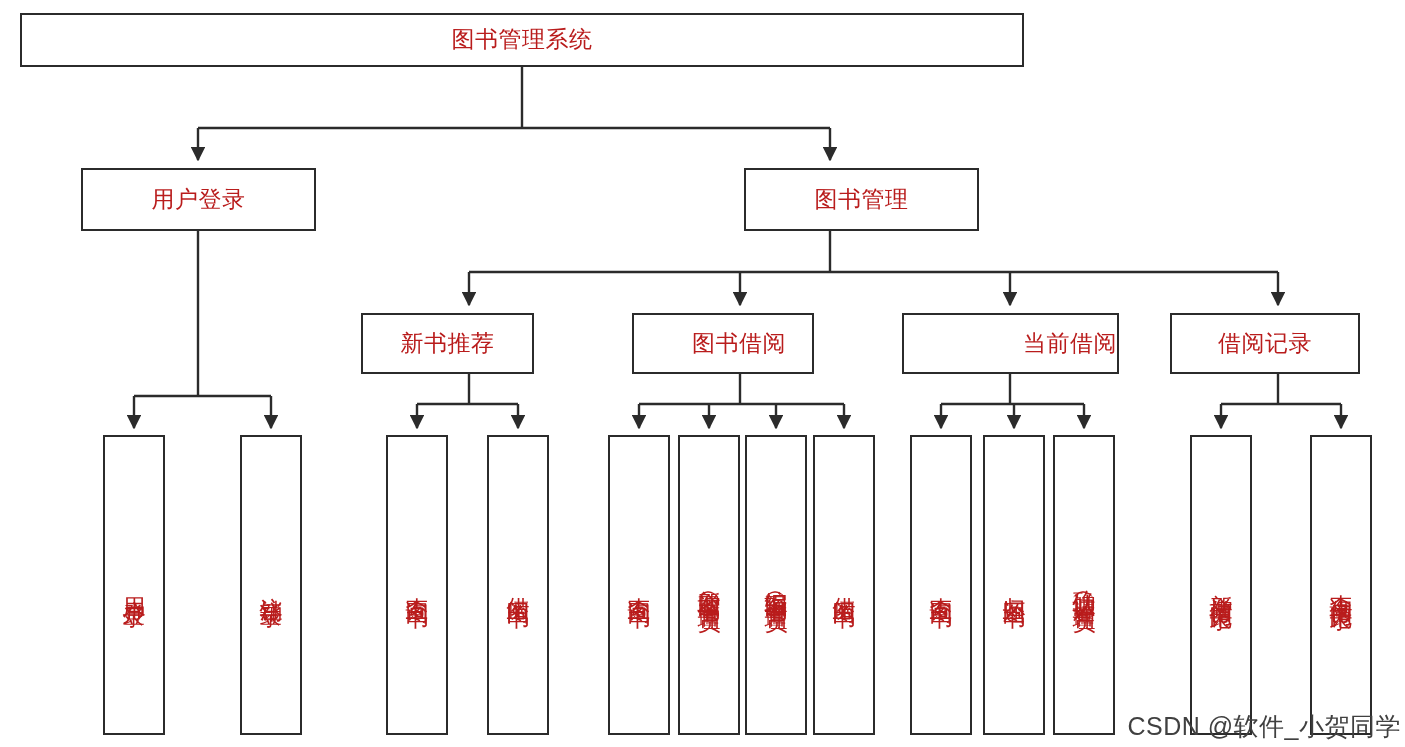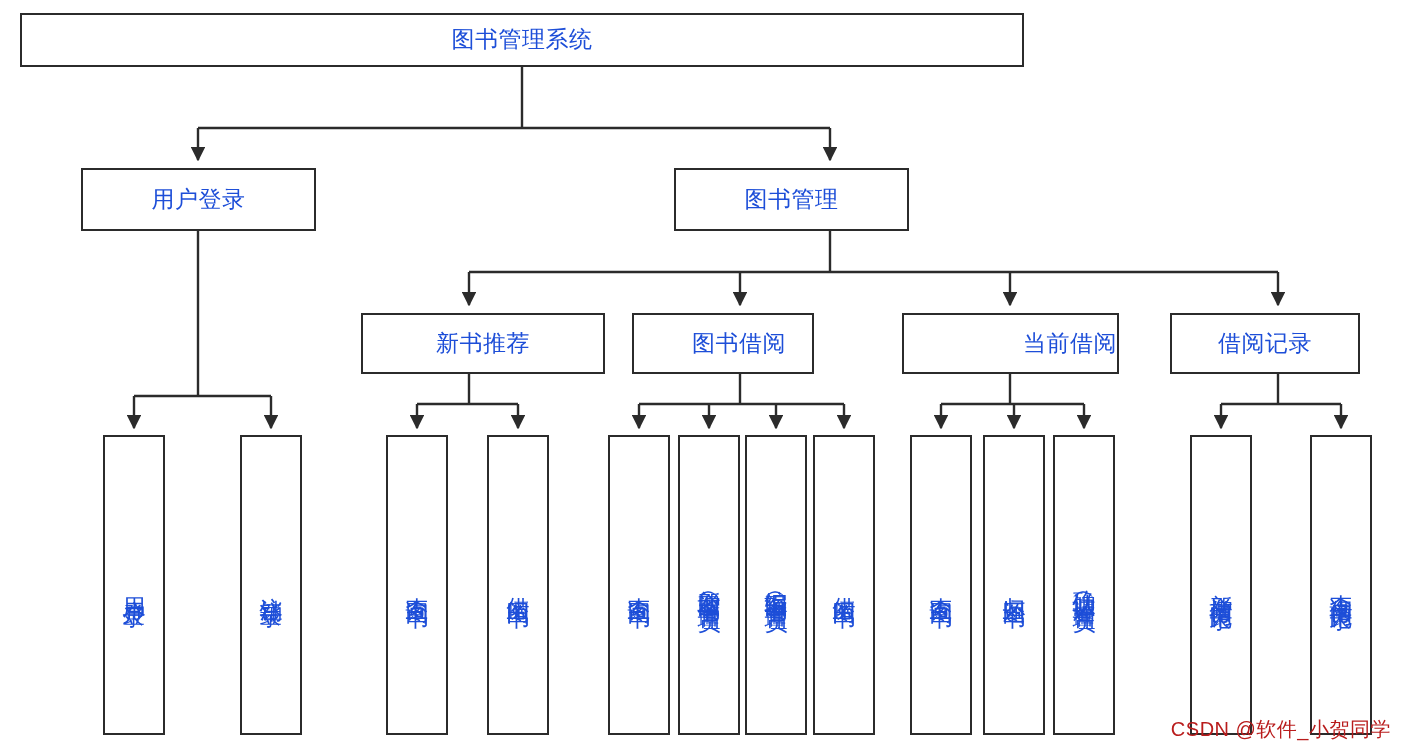--- a/index.html
+++ b/index.html
@@ -26,21 +26,21 @@
     pointer-events: none;
   }
   .node {
     position: absolute;
     box-sizing: border-box;
     background: #ffffff;
     border: 2px solid #2b2b2b;
     display: flex;
     align-items: center;
     justify-content: center;
-    color: #1d4ed8;
+    color: #b91c1c;
     z-index: 2;
   }
   .node.h {
     font-size: 23px;
     letter-spacing: 0.5px;
     line-height: 1.2;
   }
   .node.v {
     font-size: 23px;
     writing-mode: vertical-rl;
@@ -51,24 +51,24 @@
     align-items: center;
     justify-content: center;
     white-space: nowrap;
   }
   .node.v .vlabel {
     writing-mode: vertical-rl;
     text-orientation: upright;
   }
   .watermark {
     position: absolute;
-    right: 14px;
+    right: 4px;
     bottom: 4px;
-    font-size: 20px;
-    color: #b91c1c;
+    font-size: 25px;
+    color: #404040;
     letter-spacing: 0.5px;
     z-index: 5;
     white-space: nowrap;
   }
 </style>
 </head>
 <body>
 
 <div id="canvas">
 
@@ -122,25 +122,25 @@
     </g>
   </svg>
 
   <div class="node h" id="node-root" style="left: 20px; top: 13px; width: 1004px; height: 54px;">
     <span>图书管理系统</span>
   </div>
 
   <div class="node h" id="node-l2-0" style="left: 81px; top: 168px; width: 235px; height: 63px;">
     <span>用户登录</span>
   </div>
-  <div class="node h" id="node-l2-1" style="left: 674px; top: 168px; width: 235px; height: 63px;">
+  <div class="node h" id="node-l2-1" style="left: 744px; top: 168px; width: 235px; height: 63px;">
     <span>图书管理</span>
   </div>
 
-  <div class="node h" id="node-l3-0" style="left: 361px; top: 313px; width: 244px; height: 61px;">
+  <div class="node h" id="node-l3-0" style="left: 361px; top: 313px; width: 173px; height: 61px;">
     <span>新书推荐</span>
   </div>
   <div class="node h" id="node-l3-1" style="left: 632px; top: 313px; width: 182px; height: 61px; padding-left: 32px;">
     <span>图书借阅</span>
   </div>
   <div class="node h" id="node-l3-2" style="left: 902px; top: 313px; width: 217px; height: 61px; justify-content: flex-end;">
     <span>当前借阅</span>
   </div>
   <div class="node h" id="node-l3-3" style="left: 1170px; top: 313px; width: 190px; height: 61px;">
     <span>借阅记录</span>

